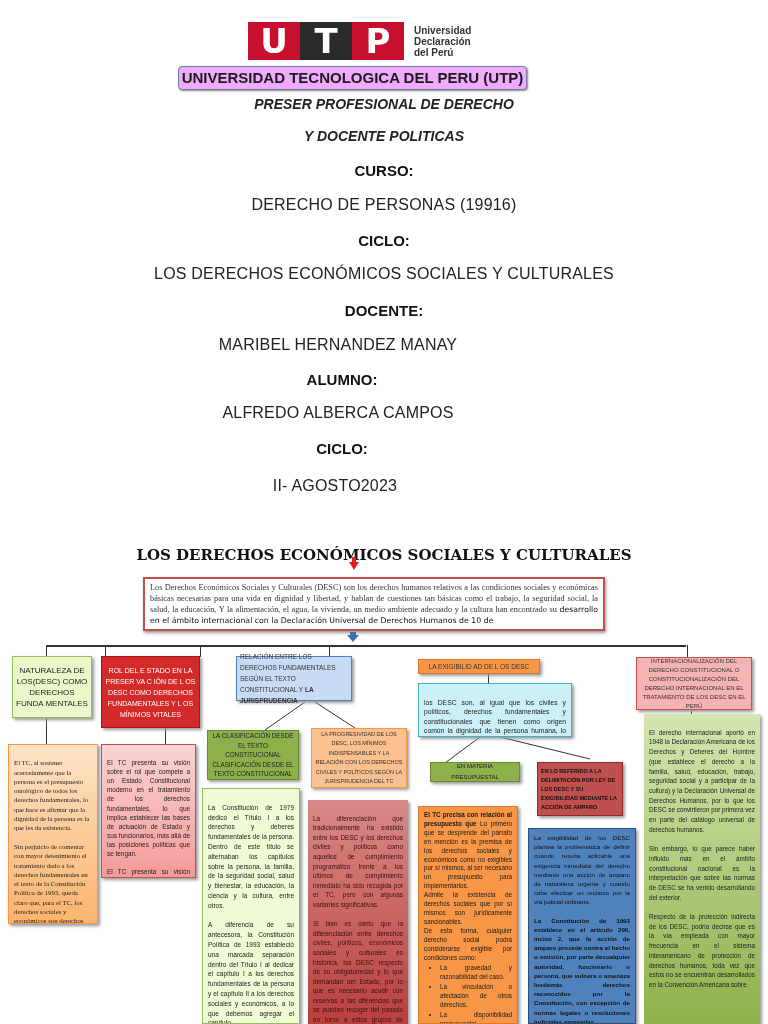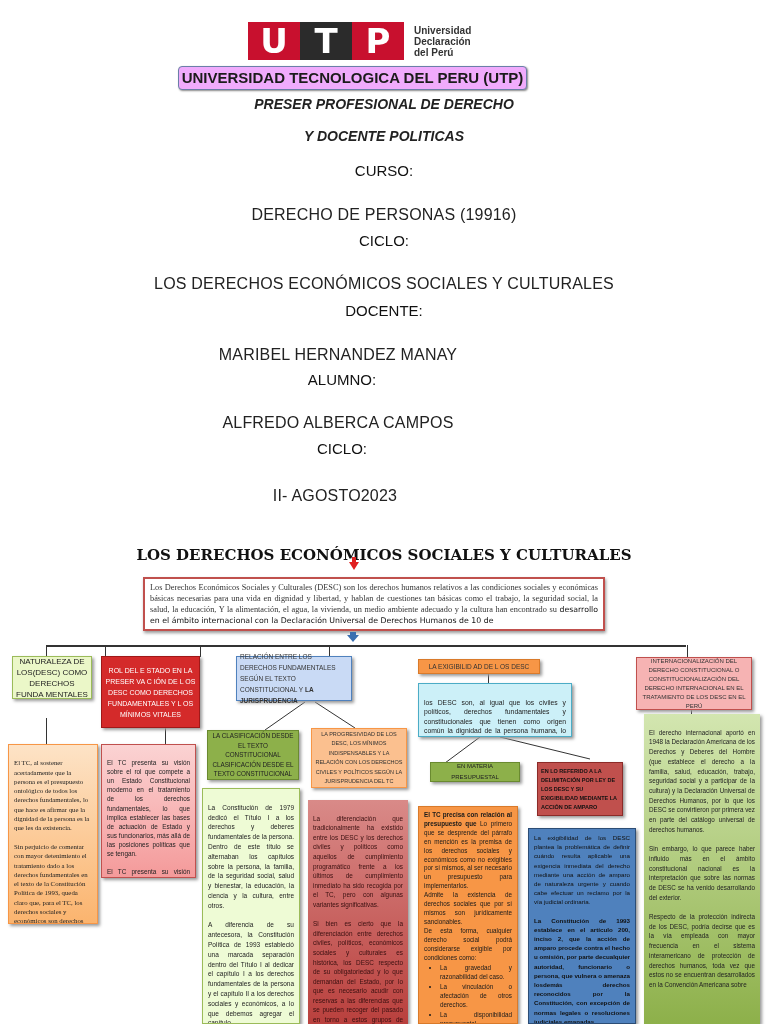--- a/index.html
+++ b/index.html
@@ -6,22 +6,22 @@
   body { width:768px; height:1024px; background:#ffffff; position:relative; overflow:hidden; font-family:"Liberation Sans", sans-serif; color:#222; }
   .abs { position:absolute; }
   
   .logo { left:248px; top:22px; height:38px; display:flex; align-items:center; }
   .logo .block { width:52px; height:38px; display:flex; align-items:center; justify-content:center; color:#fff; font-weight:bold; font-size:34px; font-family:"DejaVu Sans", sans-serif; }
   .logo .red { background:#c8102e; }
   .logo .dark { background:#2b2b2b; }
   .logo .uname { margin-left:10px; font-size:10px; line-height:11px; font-weight:bold; color:#333; font-family:"Liberation Sans", sans-serif; }
   .banner { left:178px; top:66px; width:347px; height:22px; background:#f0abfc; border:1px solid #6b7fa8; border-radius:4px; box-shadow:1px 1px 2px #888; color:#1b1b1b; font-weight:bold; font-size:15px; line-height:22px; text-align:center; white-space:nowrap; overflow:hidden; }
   .escuela { left:0; width:768px; text-align:center; font-style:italic; font-weight:bold; font-size:14px; color:#222; }
-  .lbl { left:0; width:768px; text-align:center; font-weight:normal; font-size:15px; color:#111; }
-  .val { left:0; width:768px; text-align:center; font-size:16px; color:#222; letter-spacing:0.2px;margin-top:10px; }
+  .lbl { left:0; width:768px; text-align:center; font-weight:bold; font-size:15px; color:#111; }
+  .val { left:0; width:768px; text-align:center; font-size:16px; color:#222; letter-spacing:0.2px; }
   .maptitle { left:0; width:768px; top:546px; text-align:center; font-family:"DejaVu Serif", serif; font-weight:bold; font-size:15px; color:#111; }
   .intro { left:143px; top:577px; width:462px; height:54px; border:2px solid #c0504d; box-shadow:1px 2px 3px #999; background:#fff; font-family:"Liberation Serif", serif; font-size:8.3px; line-height:11px; color:#333; padding:3px 5px; box-sizing:border-box; text-align:justify; }
   .intro b { font-family:"DejaVu Sans", sans-serif; font-size:7.8px; font-weight:normal; color:#111; }
   .line { position:absolute; background:#333; }
   .box { position:absolute; box-sizing:border-box; text-align:center; font-size:7px; line-height:11px; text-transform:uppercase; box-shadow:2px 2px 3px #999; display:flex; align-items:center; justify-content:center; padding:3px; }
   .textbox { position:absolute; box-sizing:border-box; font-size:6.6px; line-height:9.6px; text-align:justify; padding:4px 5px; box-shadow:2px 2px 3px #999; overflow:hidden; white-space:pre-line; }
   .arrow-red { left:349px; top:562px; width:0; height:0; border-left:5px solid transparent; border-right:5px solid transparent; border-top:8px solid #e02020; }
   .arrow-red-stem { left:352px; top:557px; width:4px; height:6px; background:#e02020; }
   .arrow-blue { left:347px; top:635px; width:0; height:0; border-left:6px solid transparent; border-right:6px solid transparent; border-top:7px solid #3a6fb0; }
   .arrow-blue-stem { left:350px; top:632px; width:6px; height:4px; background:#3a6fb0; }
@@ -82,21 +82,21 @@
 <div class="line" style="left:691px; top:710px; width:1px; height:12px;"></div>
 <svg class="abs" style="left:240px; top:700px" width="170" height="40">
   <line x1="65" y1="2" x2="25" y2="30" stroke="#333" stroke-width="1"></line>
   <line x1="75" y1="2" x2="115" y2="28" stroke="#333" stroke-width="1"></line>
 </svg>
 <svg class="abs" style="left:440px; top:735px" width="200" height="40">
   <line x1="40" y1="2" x2="5" y2="28" stroke="#333" stroke-width="1"></line>
   <line x1="60" y1="2" x2="150" y2="24" stroke="#333" stroke-width="1"></line>
 </svg>
 
-<div class="box" style="left:12px; top:656px; width:80px; height:43px; background:#ebf7c8; border:1px solid #9bbb59; font-size:8px; color:#222;">
+<div class="box" style="left:12px; top:656px; width:80px; height:62px; background:#ebf7c8; border:1px solid #9bbb59; font-size:8px; color:#222;">
   <span>NATURALEZA DE LOS(DESC) COMO DERECHOS FUNDA MENTALES</span>
 </div>
 <div class="box" style="left:101px; top:656px; width:99px; height:72px; background:#d42a2a; border:1px solid #a01818; color:#fff; font-size:7px;">
   <span>ROL DEL E STADO EN LA PRESER VA C IÓN DE L OS DESC COMO DERECHOS FUNDAMENTALES Y L OS MÍNIMOS VITALES</span>
 </div>
 <div class="box" style="left:236px; top:656px; width:116px; height:45px; background:#c9daf5; border:1px solid #4f81bd; text-align:left; justify-content:flex-start; font-size:6.5px; color:#333;">
   <span><span>RELACIÓN ENTRE LOS DERECHOS FUNDAMENTALES SEGÚN EL TEXTO CONSTITUCIONAL Y</span> <b>LA JURISPRUDENCIA</b></span>
 </div>
 <div class="box" style="left:418px; top:659px; width:122px; height:15px; background:#f79646; border:1px solid #d97a2a; color:#333; font-size:6.5px;">
   <span>LA EXIGIBILID AD DE L OS DESC</span>

